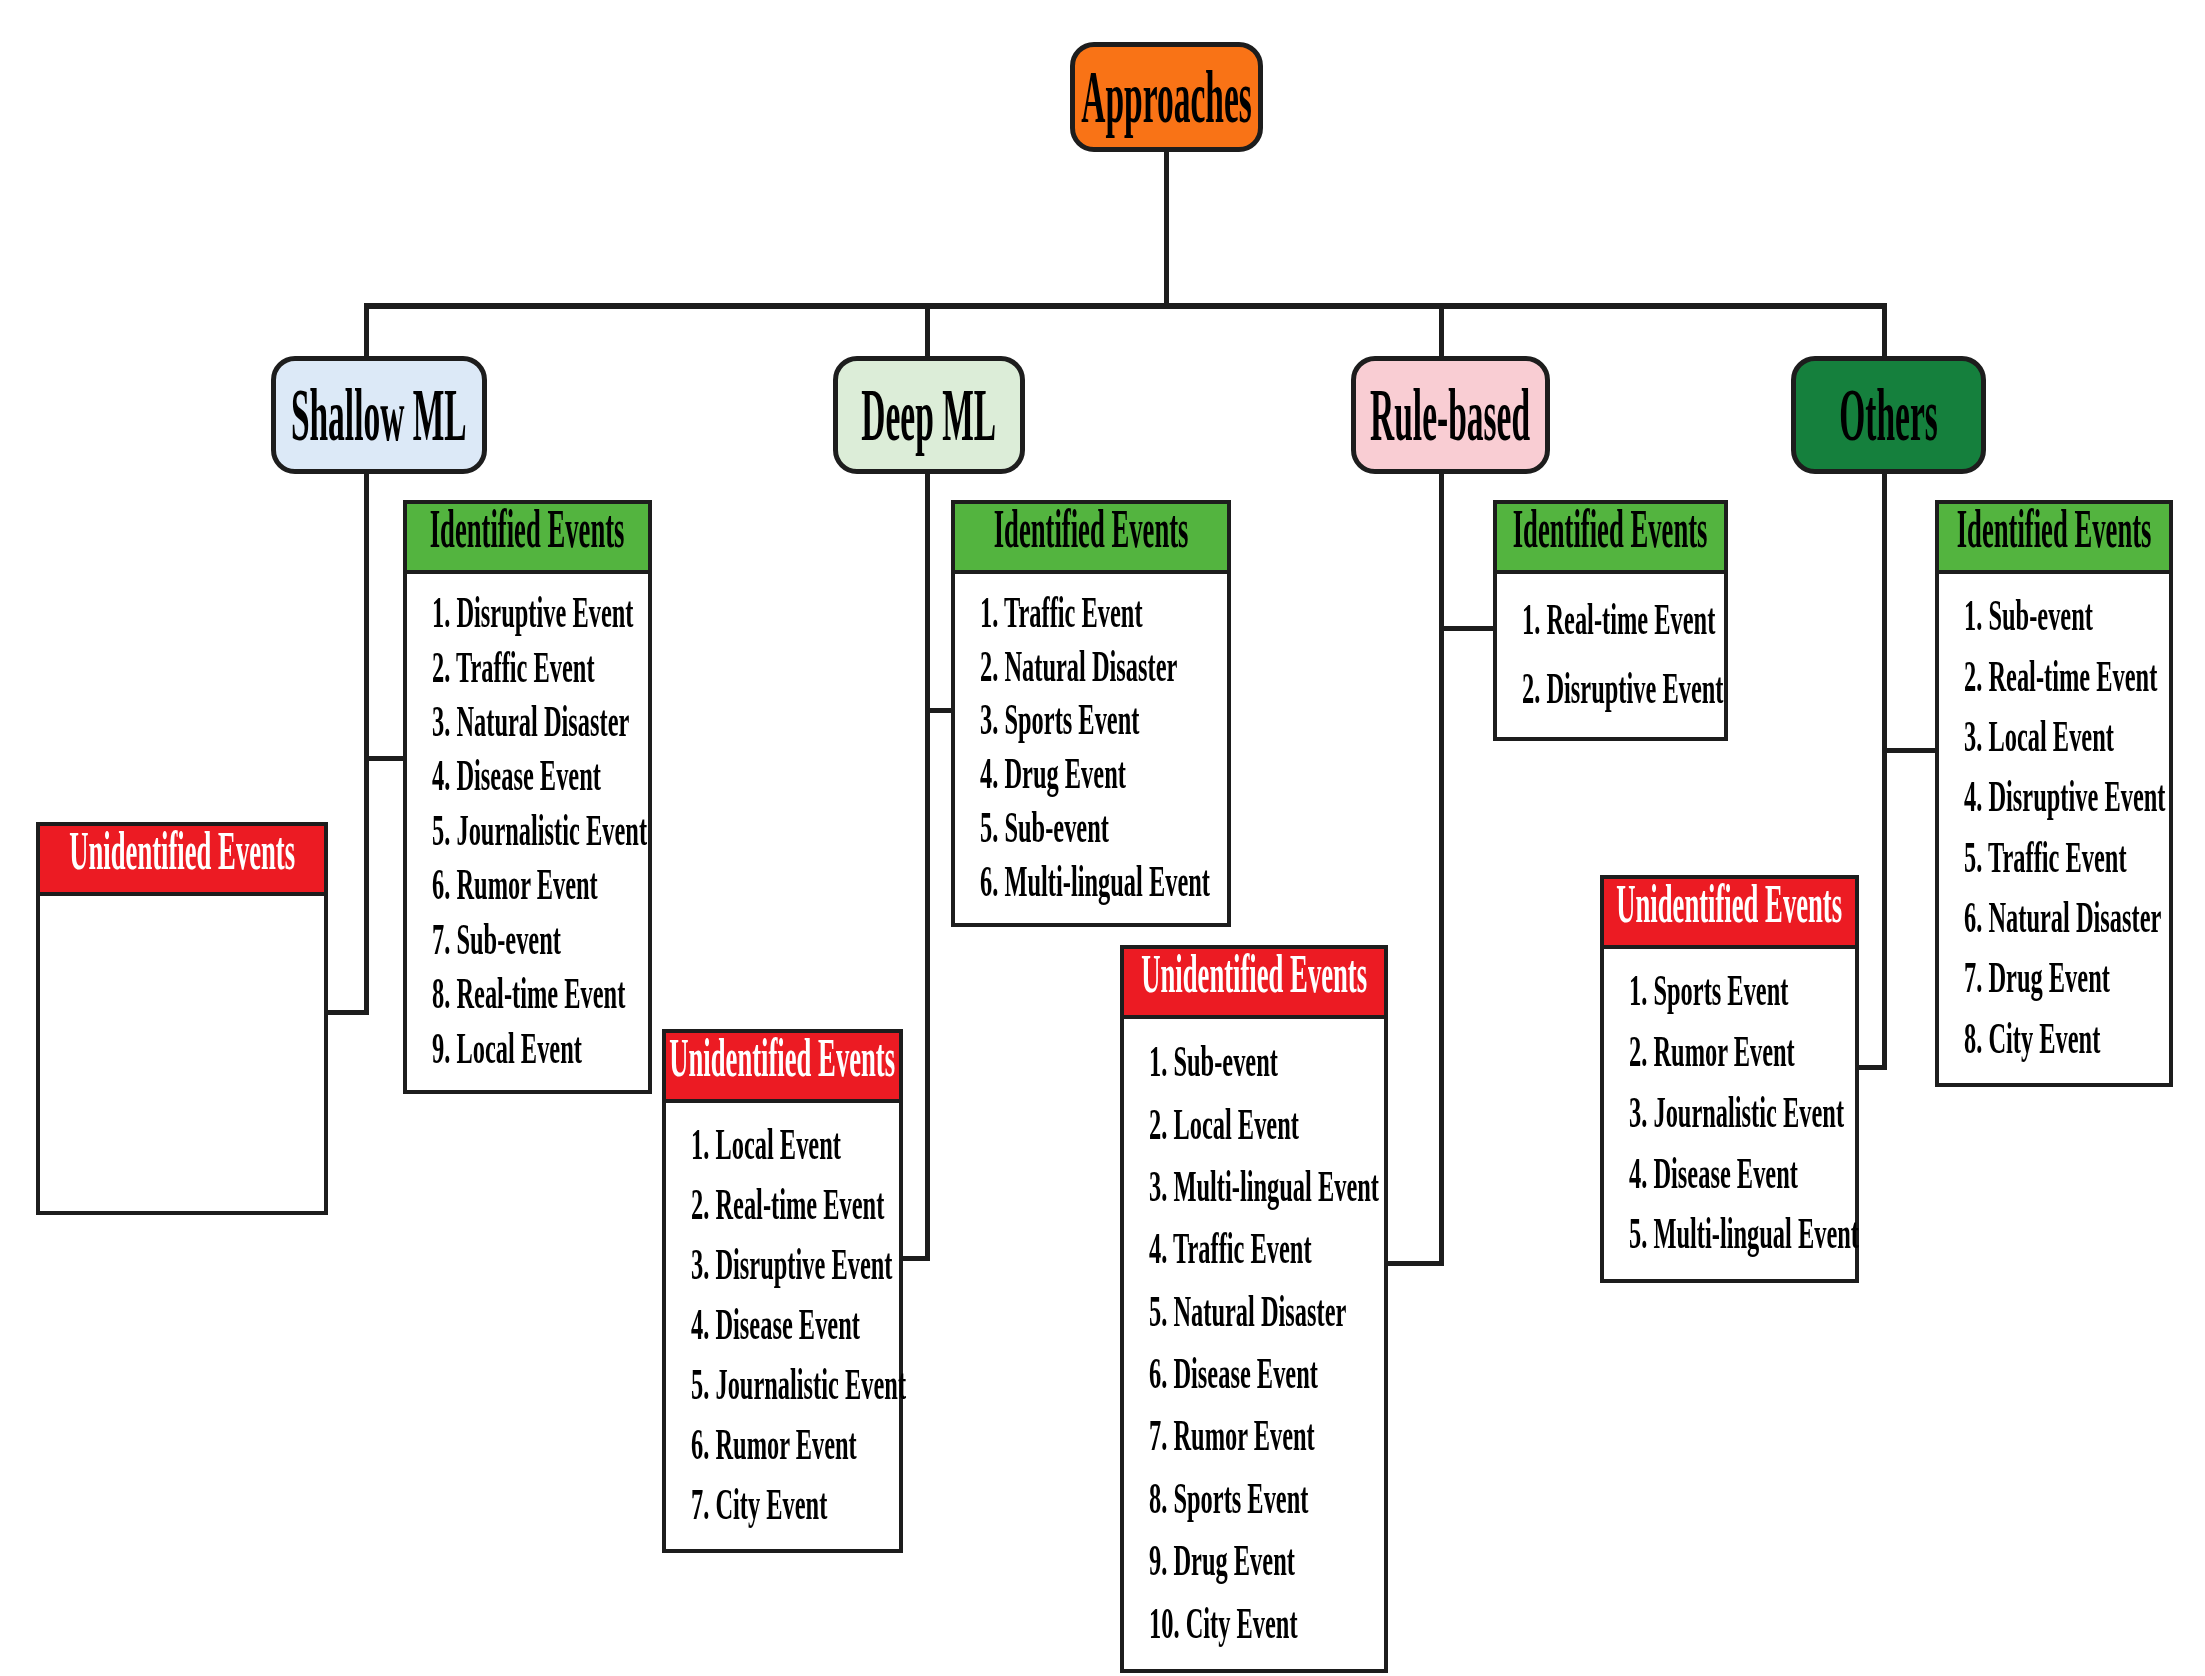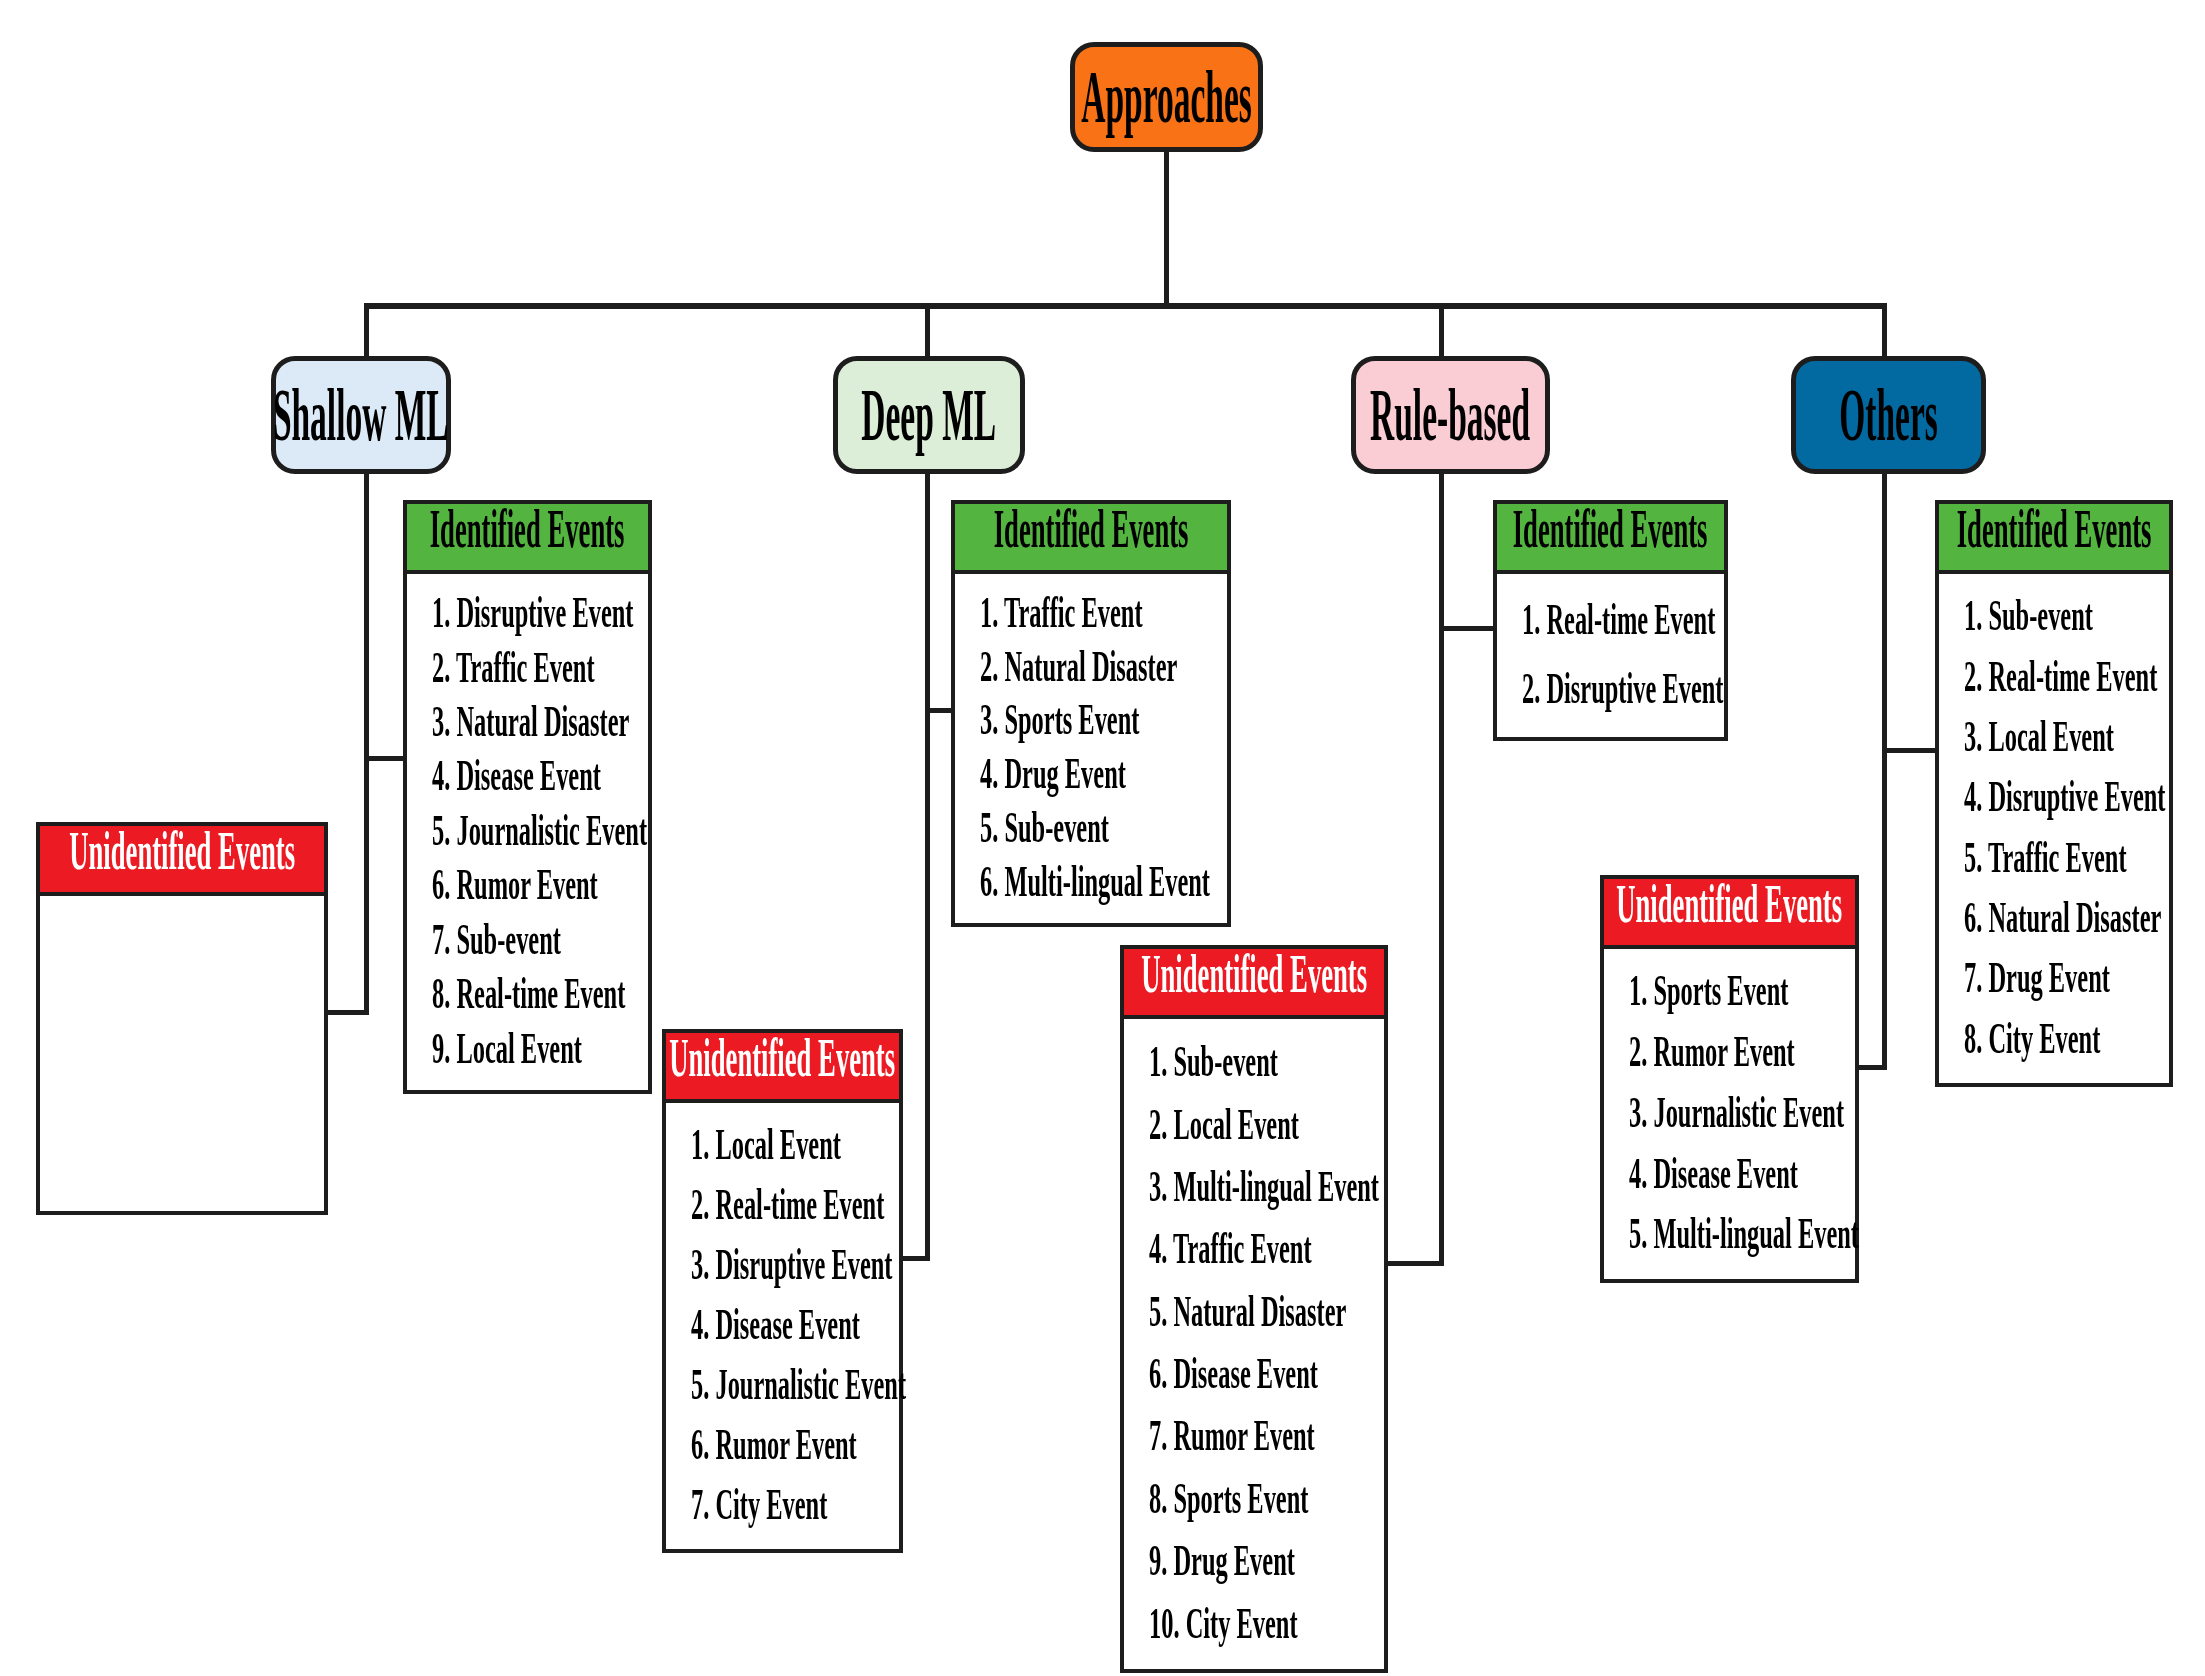--- a/index.html
+++ b/index.html
@@ -91,30 +91,30 @@
 <div class="line" id="l-deep-hun"></div>
 <div class="line" id="l-rule-hid"></div>
 <div class="line" id="l-rule-hun"></div>
 <div class="line" id="l-others-hid"></div>
 <div class="line" id="l-others-hun"></div>
 
 <div id="root-box" style="background: #f97316;">
   <span class="t">Approaches</span>
 </div>
 
-<div class="cat" style="left: 271px; width: 180px; background: rgb(220, 233, 247);">
+<div class="cat" style="left: 271px; width: 216px; background: rgb(220, 233, 247);">
   <span class="t">Shallow ML</span>
 </div>
 <div class="cat" style="left: 833px; width: 192px; background: rgb(220, 237, 216);">
   <span class="t">Deep ML</span>
 </div>
 <div class="cat" style="left: 1351px; width: 199px; background: rgb(249, 205, 211);">
   <span class="t">Rule-based</span>
 </div>
-<div class="cat" style="left: 1791px; width: 195px; background: #0369a1;">
+<div class="cat" style="left: 1791px; width: 195px; background: #15803d;">
   <span class="t">Others</span>
 </div>
 
 <div class="panel" id="p-shallow-id">
   <div class="hdr hdr-green" style="background: rgb(83, 180, 63);">
     <span class="t">Identified Events</span>
   </div>
   <ul>
       <li><span class="t">1. Disruptive Event</span></li>
       <li><span class="t">2. Traffic Event</span></li>

